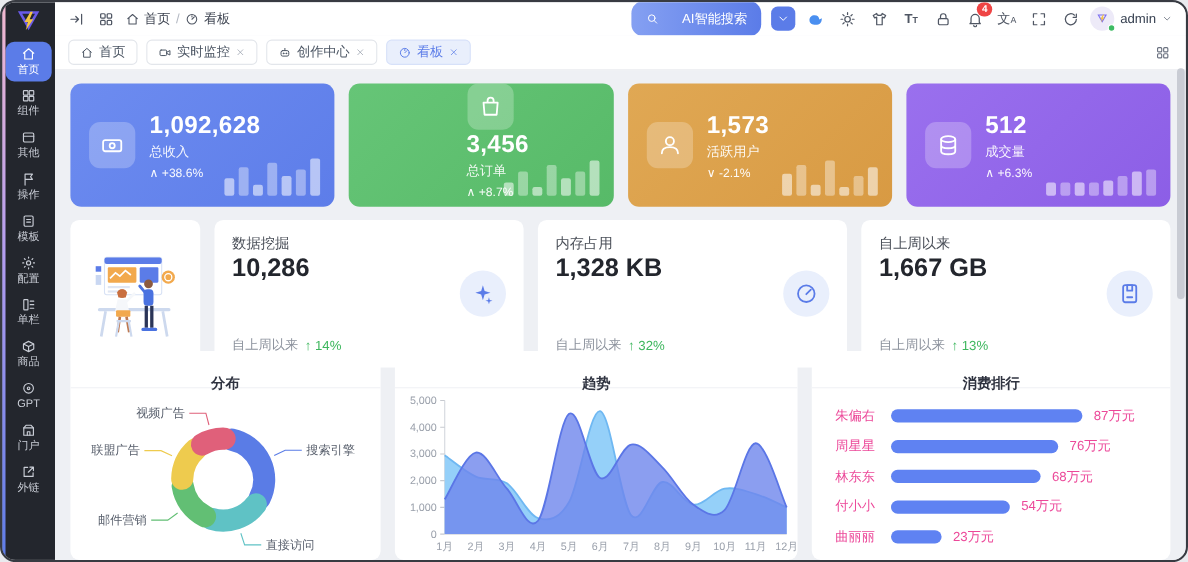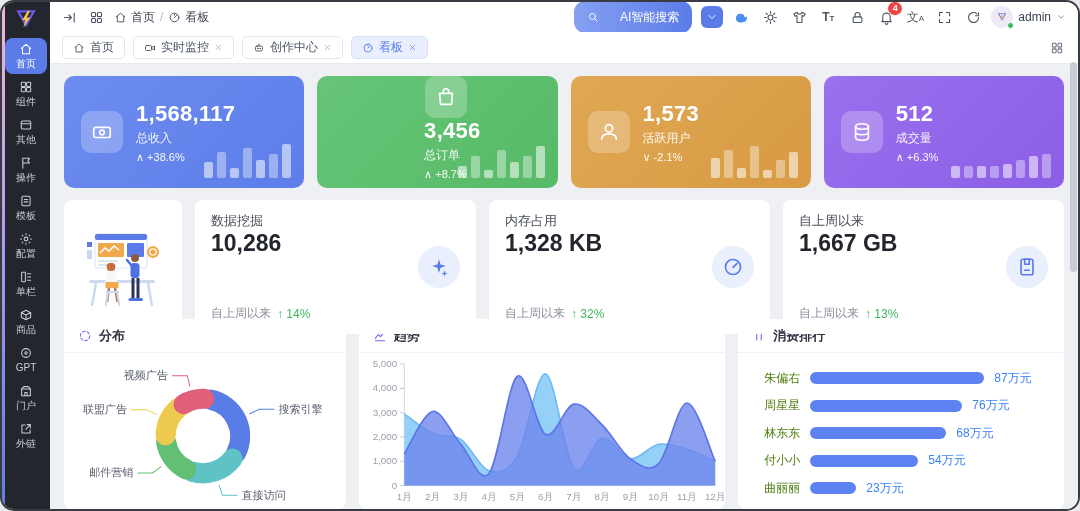--- a/index.html
+++ b/index.html
@@ -73,30 +73,30 @@
   .m-t{font-size:13px;color:#4a4f58;}
   .m-v{font-size:23px;color:#23262d;font-weight:bold;}
   .m-f{font-size:12px;color:#8b919c;display:flex;align-items:center;gap:6px;margin-top:48px;}
   .delta{color:#3eb75e;}
   .m-circle{position:absolute;right:16px;top:50%;transform:translateY(-50%);width:42px;height:42px;border-radius:50%;
        background:#e9effc;color:#5b7ce8;display:flex;align-items:center;justify-content:center;}
   .m-circle svg{width:22px;height:22px;}
   .row3{display:grid;grid-template-columns:283fr 368fr 327fr;gap:13px;flex:1;min-height:0;}
   .panel{background:#fff;border-radius:8px;display:flex;flex-direction:column;min-height:0;overflow:hidden;}
   .panel-h{height:34px;display:flex;align-items:center;gap:7px;padding:0 14px;border-bottom:1px solid #f0f2f5;
-       font-size:13px;color:#2f3340;font-weight:bold;flex-shrink:0;}
+       font-size:13px;color:#2f3340;font-weight:bold;flex-shrink:0;flex-direction:column;}
   .picon{color:#7a5cf0;display:flex;}
   .picon svg{width:14px;height:14px;}
   .panel-b{flex:1;position:relative;min-height:0;}
   .panel-b svg.chart{position:absolute;inset:0;width:100%;height:100%;}
   .rank-body{padding:14px 16px 10px;display:flex;flex-direction:column;justify-content:space-between;height:100%;}
   .rank-row{display:flex;align-items:center;gap:10px;height:22px;}
-  .rank-name{width:46px;font-size:12px;color:#4d7c0f;text-align:right;flex-shrink:0;}
+  .rank-name{width:46px;font-size:12px;color:#ec4899;text-align:center;flex-shrink:0;}
   .rank-bar{height:12px;border-radius:6px;flex-shrink:0;}
-  .rank-val{font-size:12px;color:#3b82f6;}
+  .rank-val{font-size:12px;color:#ec4899;}
   .scrollbar{position:absolute;right:1px;top:4px;bottom:4px;width:7px;z-index:8;}
   .scrollbar .thumb{position:absolute;top:56px;width:7px;height:210px;border-radius:4px;background:#c9ccd4;}
 </style>
 </head>
 <body>
 
 <div class="app">
   <aside class="sidebar">
     <div class="logo">
       <svg viewBox="0 0 24 24">
@@ -393,21 +393,21 @@
     <div class="content">
       <div class="row1" id="row1">
           <div class="stat" style="background: linear-gradient(135deg, rgb(109, 140, 240), rgb(93, 125, 233));">
             <span class="ibox">
               <svg viewBox="0 0 24 24" fill="none" stroke="currentColor" stroke-width="1.8" stroke-linecap="round" stroke-linejoin="round">
                 <rect x="3" y="7" width="18" height="11" rx="2"></rect>
                 <circle cx="12" cy="12.5" r="2.5"></circle>
               </svg>
             </span>
             <span class="stat-txt">
-              <div class="num">1,568,117</div>
+              <div class="num">1,092,628</div>
               <div class="lbl">总收入</div>
               <div class="trend">∧ +38.6%</div>
             </span>
             <span class="bars">
               <i style="height:16px;background:rgba(255,255,255,0.55);"></i>
               <i style="height:26px;background:rgba(255,255,255,0.38);"></i>
               <i style="height:10px;background:rgba(255,255,255,0.55);"></i>
               <i style="height:30px;background:rgba(255,255,255,0.38);"></i>
               <i style="height:18px;background:rgba(255,255,255,0.55);"></i>
               <i style="height:24px;background:rgba(255,255,255,0.38);"></i>

